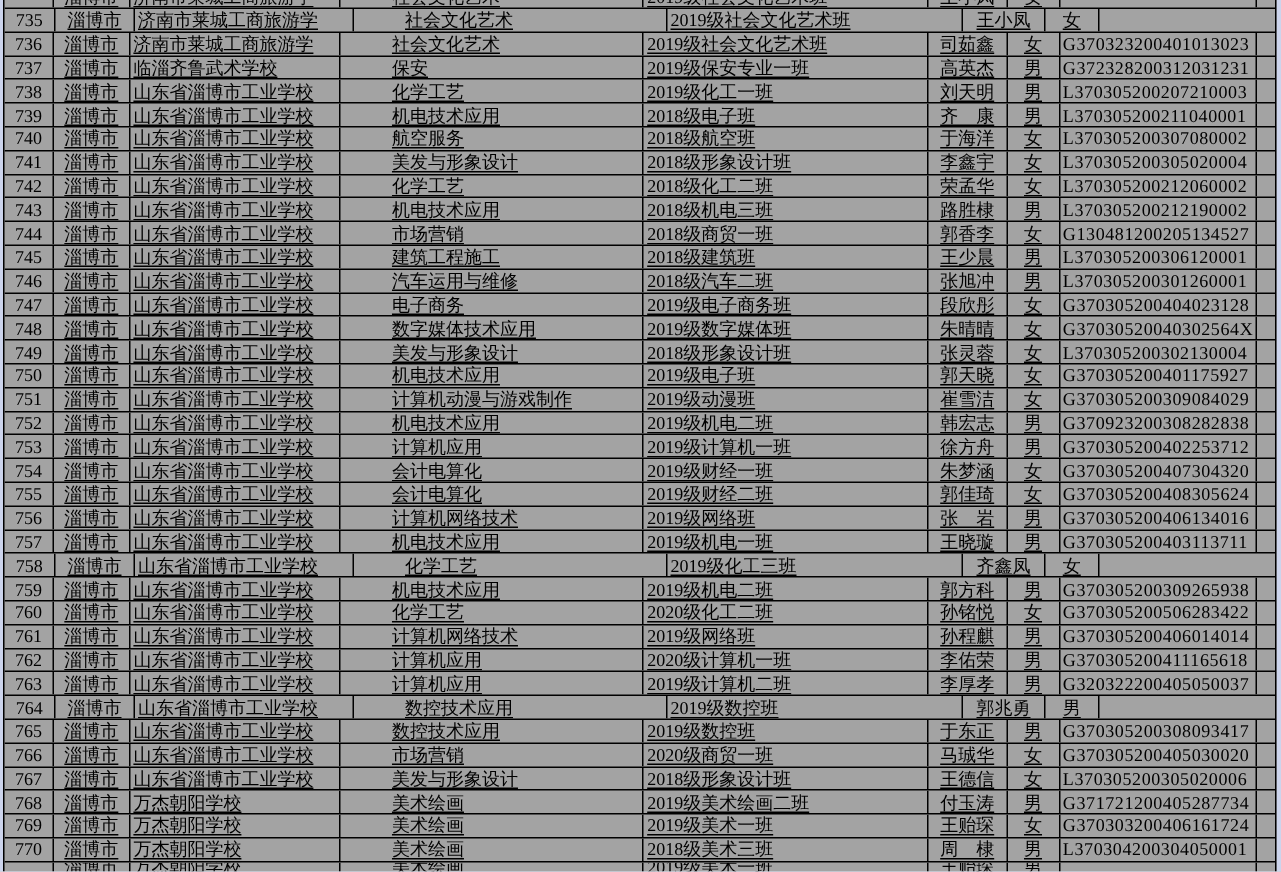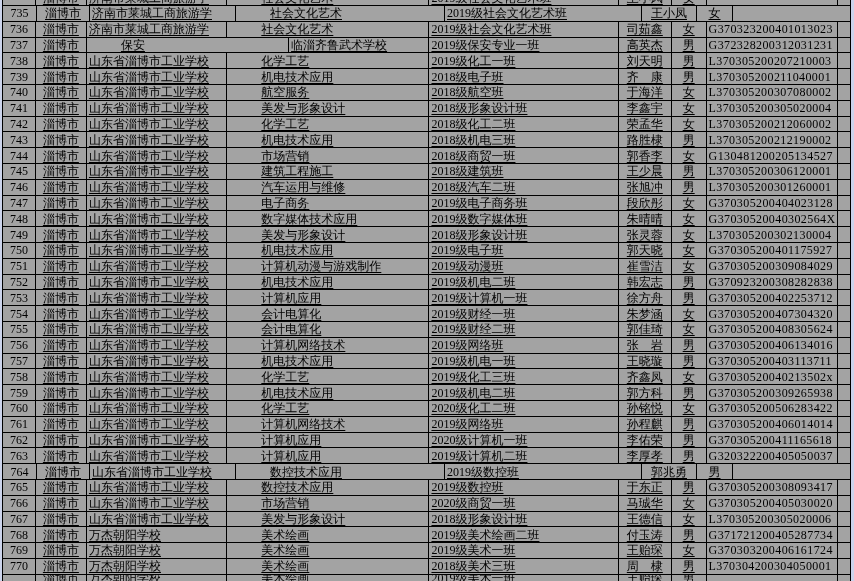--- a/index.html
+++ b/index.html
@@ -87,22 +87,22 @@
           <div class="cell c-major u">社会文化艺术</div>
           <div class="cell c-class u">2019级社会文化艺术班</div>
           <div class="cell c-name u">司茹鑫</div>
           <div class="cell c-gender u">女</div>
           <div class="cell c-id">G370323200401013023</div>
           <div class="cell c-extra"></div>
         </div>
         <div class="row">
           <div class="cell c-num">737</div>
           <div class="cell c-city u">淄博市</div>
+          <div class="cell c-school u">临淄齐鲁武术学校</div>
           <div class="cell c-major u">保安</div>
-          <div class="cell c-school u">临淄齐鲁武术学校</div>
           <div class="cell c-class u">2019级保安专业一班</div>
           <div class="cell c-name u">高英杰</div>
           <div class="cell c-gender u">男</div>
           <div class="cell c-id">G372328200312031231</div>
           <div class="cell c-extra"></div>
         </div>
         <div class="row">
           <div class="cell c-num">738</div>
           <div class="cell c-city u">淄博市</div>
           <div class="cell c-school u">山东省淄博市工业学校</div>
@@ -323,21 +323,20 @@
           <div class="cell c-extra"></div>
         </div>
         <div class="row">
           <div class="cell c-num">758</div>
           <div class="cell c-city u">淄博市</div>
           <div class="cell c-school u">山东省淄博市工业学校</div>
           <div class="cell c-major u">化学工艺</div>
           <div class="cell c-class u">2019级化工三班</div>
           <div class="cell c-name u">齐鑫凤</div>
           <div class="cell c-gender u">女</div>
-          <div class="cell c-id">G37030520040213502x</div>
           <div class="cell c-extra"></div>
         </div>
         <div class="row">
           <div class="cell c-num">759</div>
           <div class="cell c-city u">淄博市</div>
           <div class="cell c-school u">山东省淄博市工业学校</div>
           <div class="cell c-major u">机电技术应用</div>
           <div class="cell c-class u">2019级机电二班</div>
           <div class="cell c-name u">郭方科</div>
           <div class="cell c-gender u">男</div>

